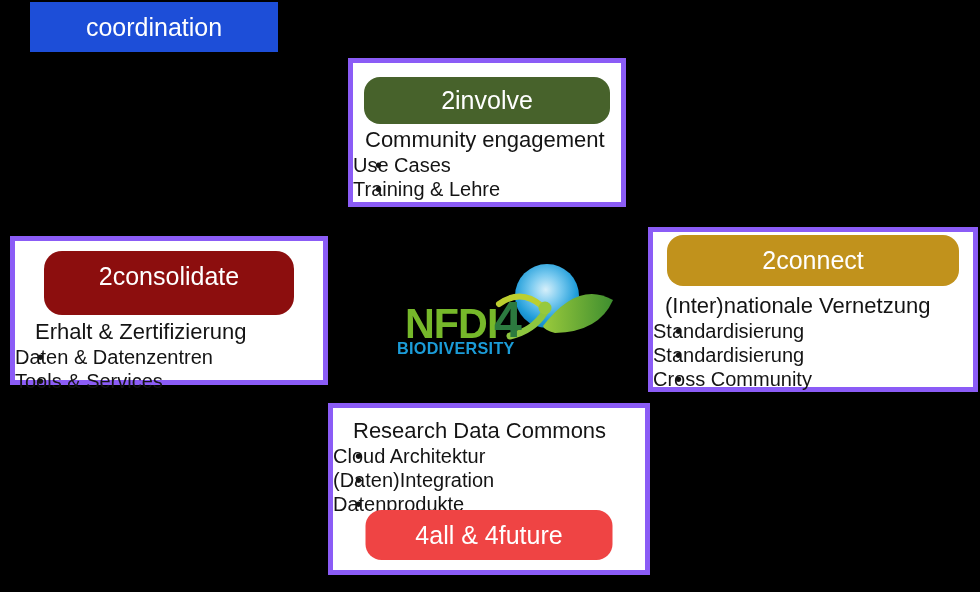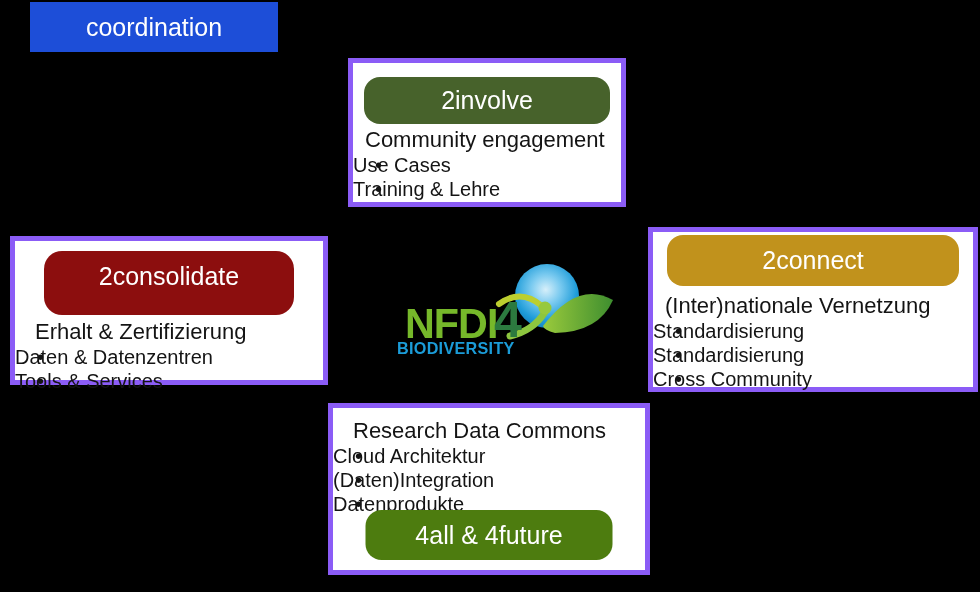--- a/index.html
+++ b/index.html
@@ -96,21 +96,21 @@
       </ul>
   </div>
 
   <div class="card card-rdc">
     <div class="heading">Research Data Commons</div>
     <ul class="bullets">
         <li>Cloud Architektur</li>
         <li>(Daten)Integration</li>
         <li>Datenprodukte</li>
       </ul>
-    <div class="pill" style="background: #4d7c0f;">4all &amp; 4future</div>
+    <div class="pill" style="background: #ef4444;">4all &amp; 4future</div>
   </div>
 
   <div class="logo">
     <svg width="230" height="100" viewBox="0 0 230 100">
       <defs>
         <radialGradient id="globeGrad" cx="48%" cy="40%" r="65%">
           <stop offset="0%" stop-color="#D6EFFA"></stop>
           <stop offset="35%" stop-color="#7CCBF0"></stop>
           <stop offset="75%" stop-color="#1E9CD9"></stop>
           <stop offset="100%" stop-color="#1479B6"></stop>

